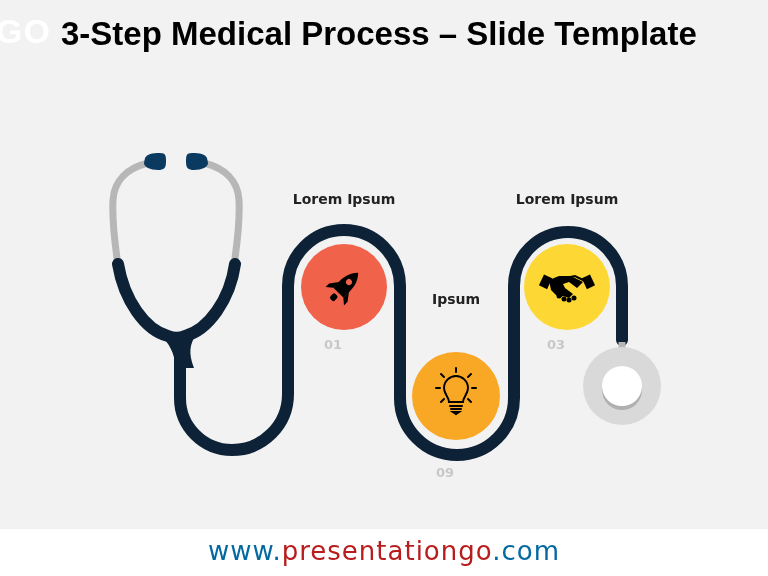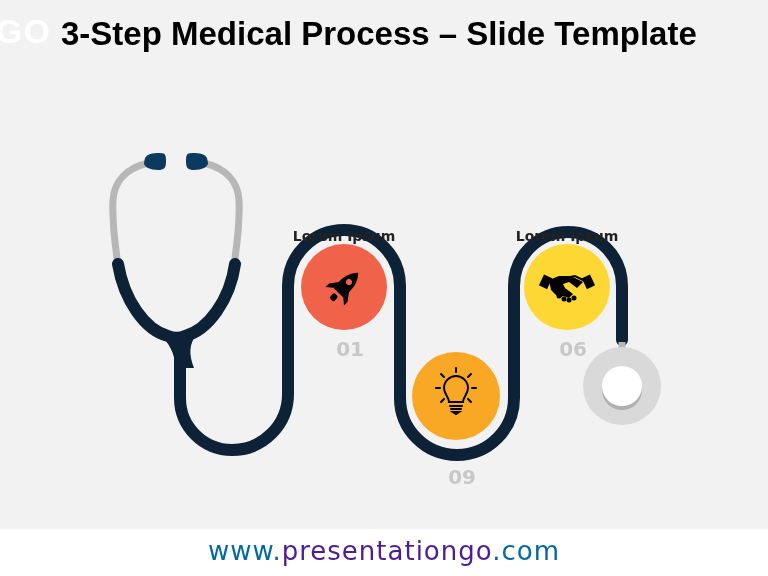--- a/index.html
+++ b/index.html
@@ -17,34 +17,33 @@
     .title {
       position: absolute; left: 61px; top: 14px; width: 640px;
       font-family: "Liberation Sans", sans-serif; font-weight: bold;
       font-size: 33px; line-height: 39px; color: #000000;
     }
     .diagram { position: absolute; left: 0; top: 0; width: 768px; height: 528px; }
     .label {
       position: absolute; font-family: "DejaVu Sans", sans-serif; font-weight: bold;
       font-size: 14px; color: #222222; text-align: center; line-height: 23px;
       white-space: nowrap;
-      margin-top: 37px;
     }
     .num {
       position: absolute; font-family: "DejaVu Sans", sans-serif; font-weight: bold;
-      font-size: 20px; color: #c8c8c8; text-align: right; width: 40px;
+      font-size: 13px; color: #c8c8c8; text-align: left; width: 40px;
     }
     .footer {
       position: absolute; left: 0; top: 529px; width: 768px; height: 47px;
       background: #ffffff; text-align: center;
       font-family: "DejaVu Sans", sans-serif; font-size: 26px; line-height: 44px;
       letter-spacing: 1px;
     }
     .footer .pre, .footer .post { color: #0369a1; }
-    .footer .brand { color: #4c1d95; }
+    .footer .brand { color: #b91c1c; }
   </style>
 </head>
 <body>
 
 <div class="slide">
 
   <div class="logo">GO</div>
   <div class="title">3-Step Medical Process – Slide Template</div>
 
   <svg class="diagram" width="768" height="528" viewBox="0 0 768 528" xmlns="http://www.w3.org/2000/svg">
@@ -123,23 +122,24 @@
         <circle cx="-8" cy="10" r="2.5"></circle>
         <circle cx="-3" cy="13" r="2.5"></circle>
         <circle cx="2" cy="14" r="2.5"></circle>
         <circle cx="7" cy="12" r="2.5"></circle>
       </g>
     </g>
   </svg>
 
   <div class="label" style="left:284px; top:188px; width:120px;">Lorem Ipsum</div>
   <div class="label" style="left:416px; top:288px; width:80px;">
+    <div>Ipsum</div>
   </div>
   <div class="label" style="left:507px; top:188px; width:120px;">Lorem Ipsum</div>
 
   <div class="num" style="left:324px; top:337px;">01</div>
   <div class="num" style="left:436px; top:465px;">09</div>
-  <div class="num" style="left:547px; top:337px;">06</div>
+  <div class="num" style="left:547px; top:337px;">03</div>
 
   <div class="footer">
     <span class="pre">www.</span><span class="brand">presentationgo</span><span class="post">.com</span>
   </div>
 </div>
 
 </body></html>

